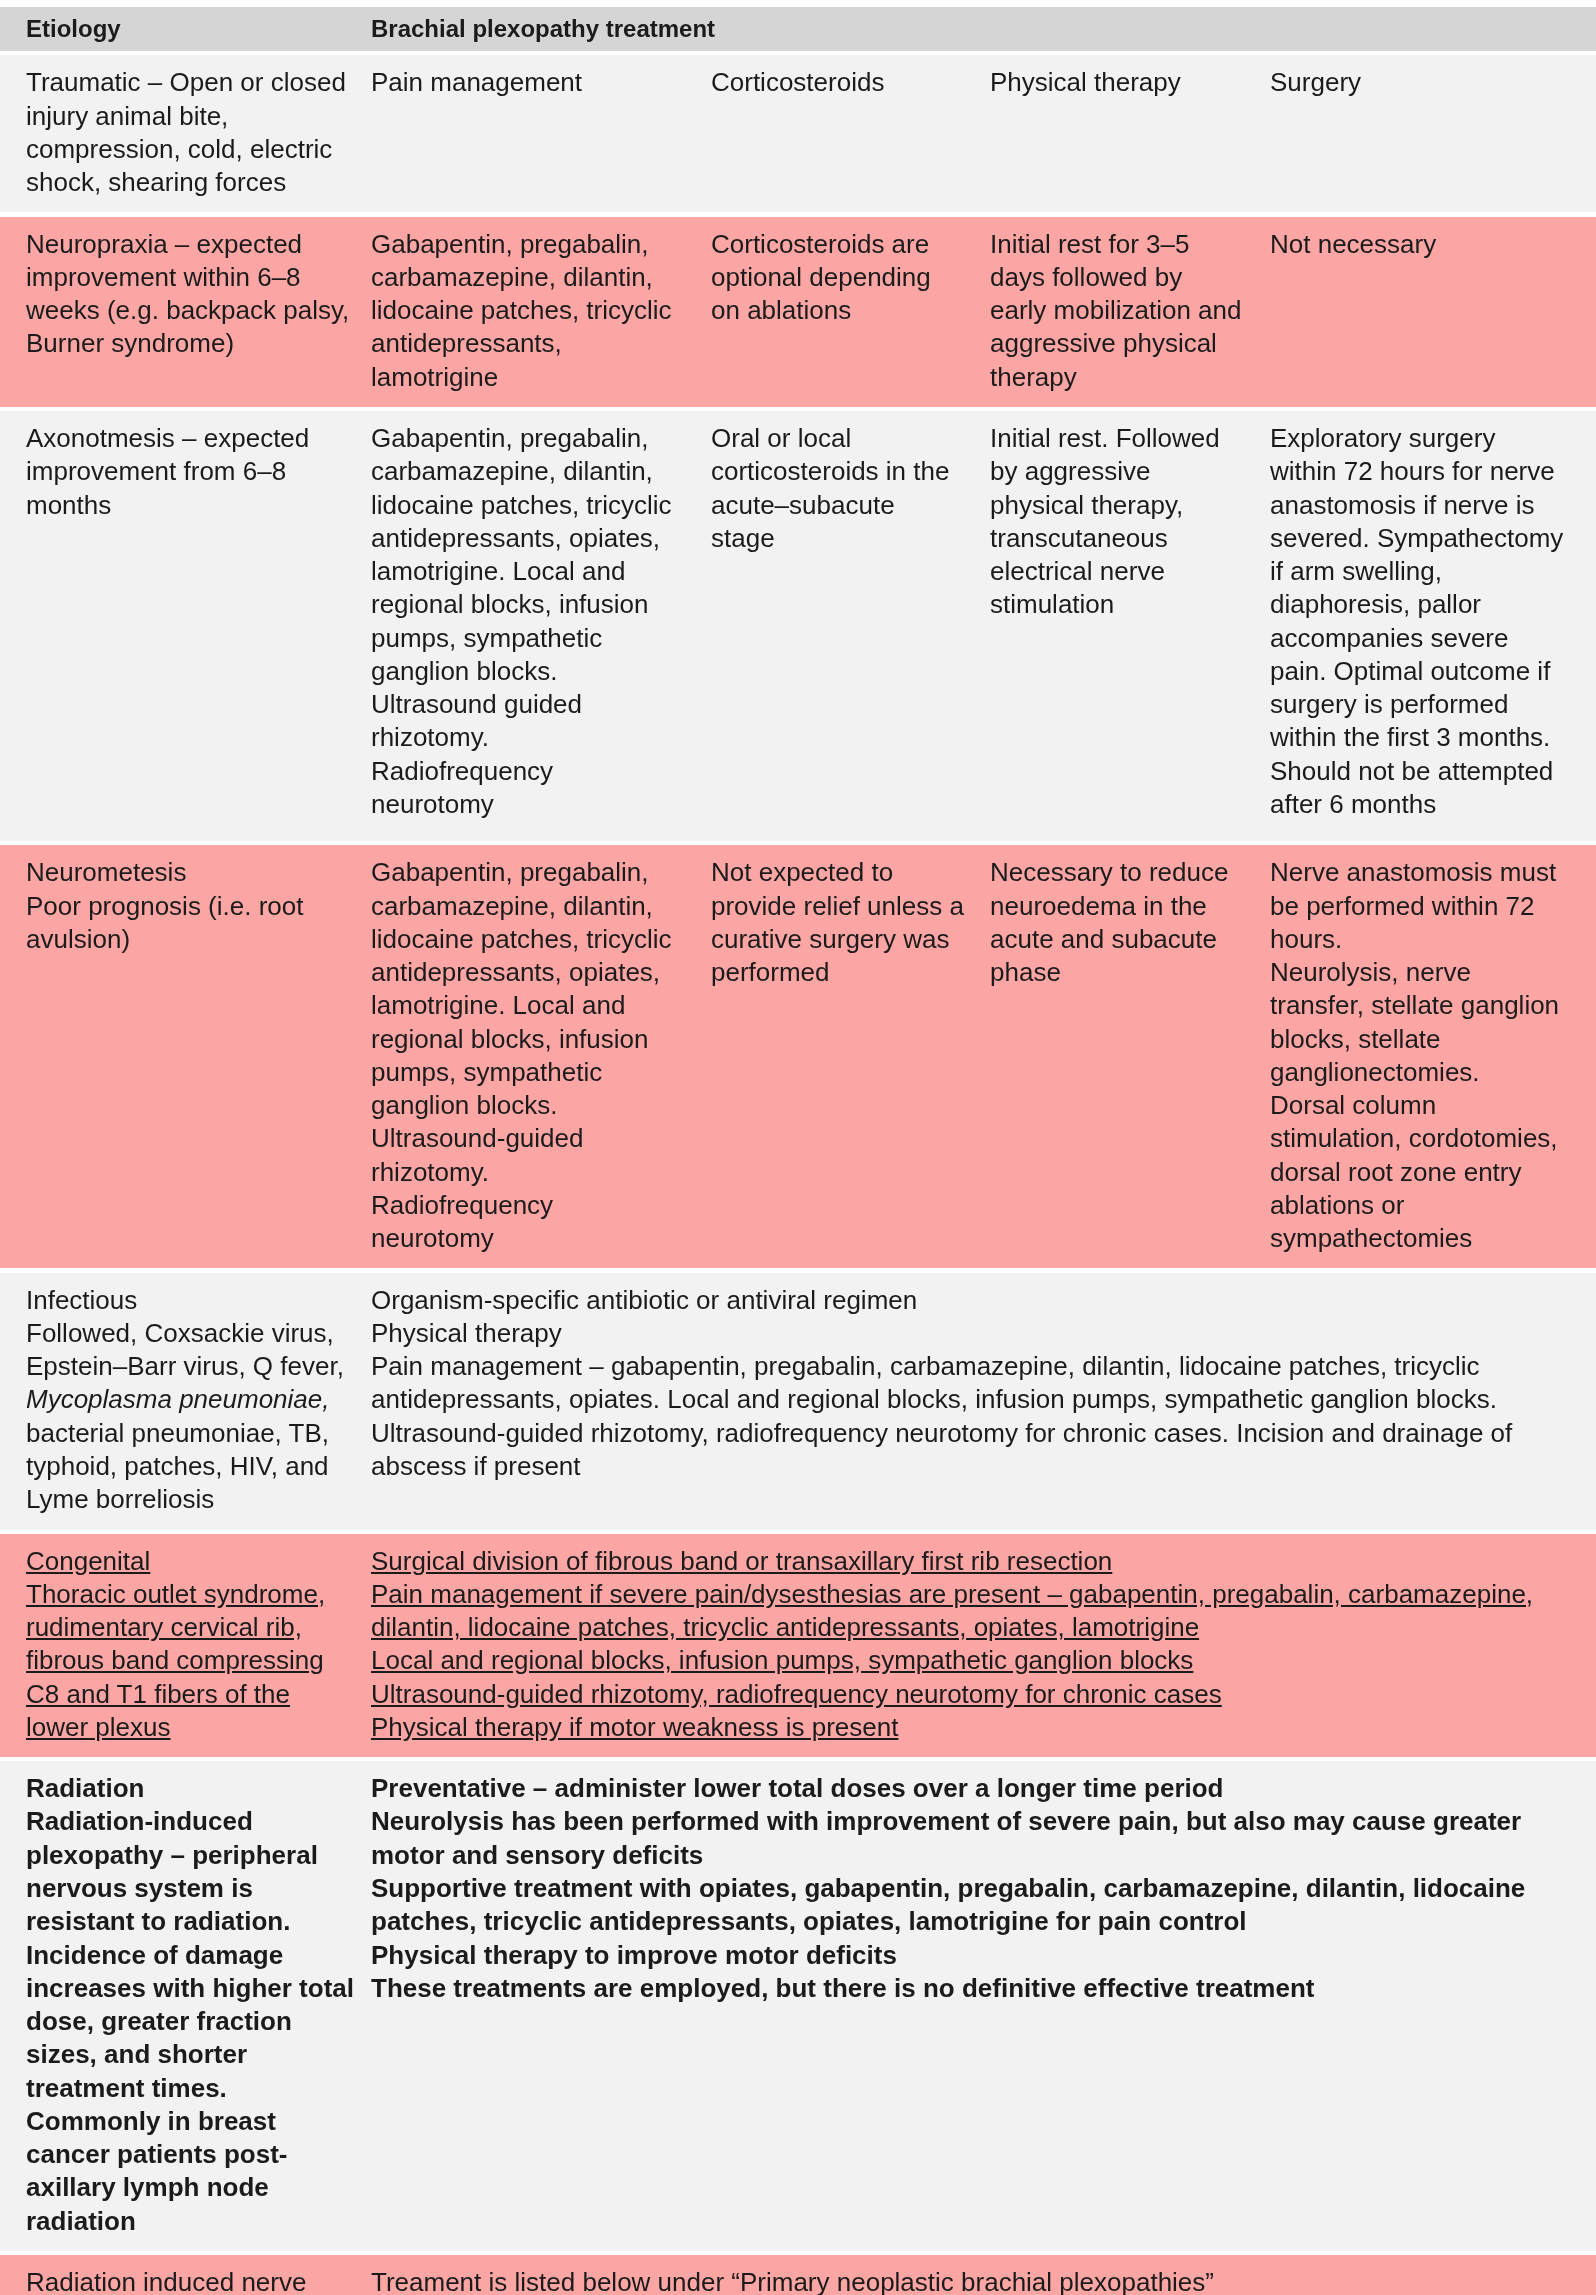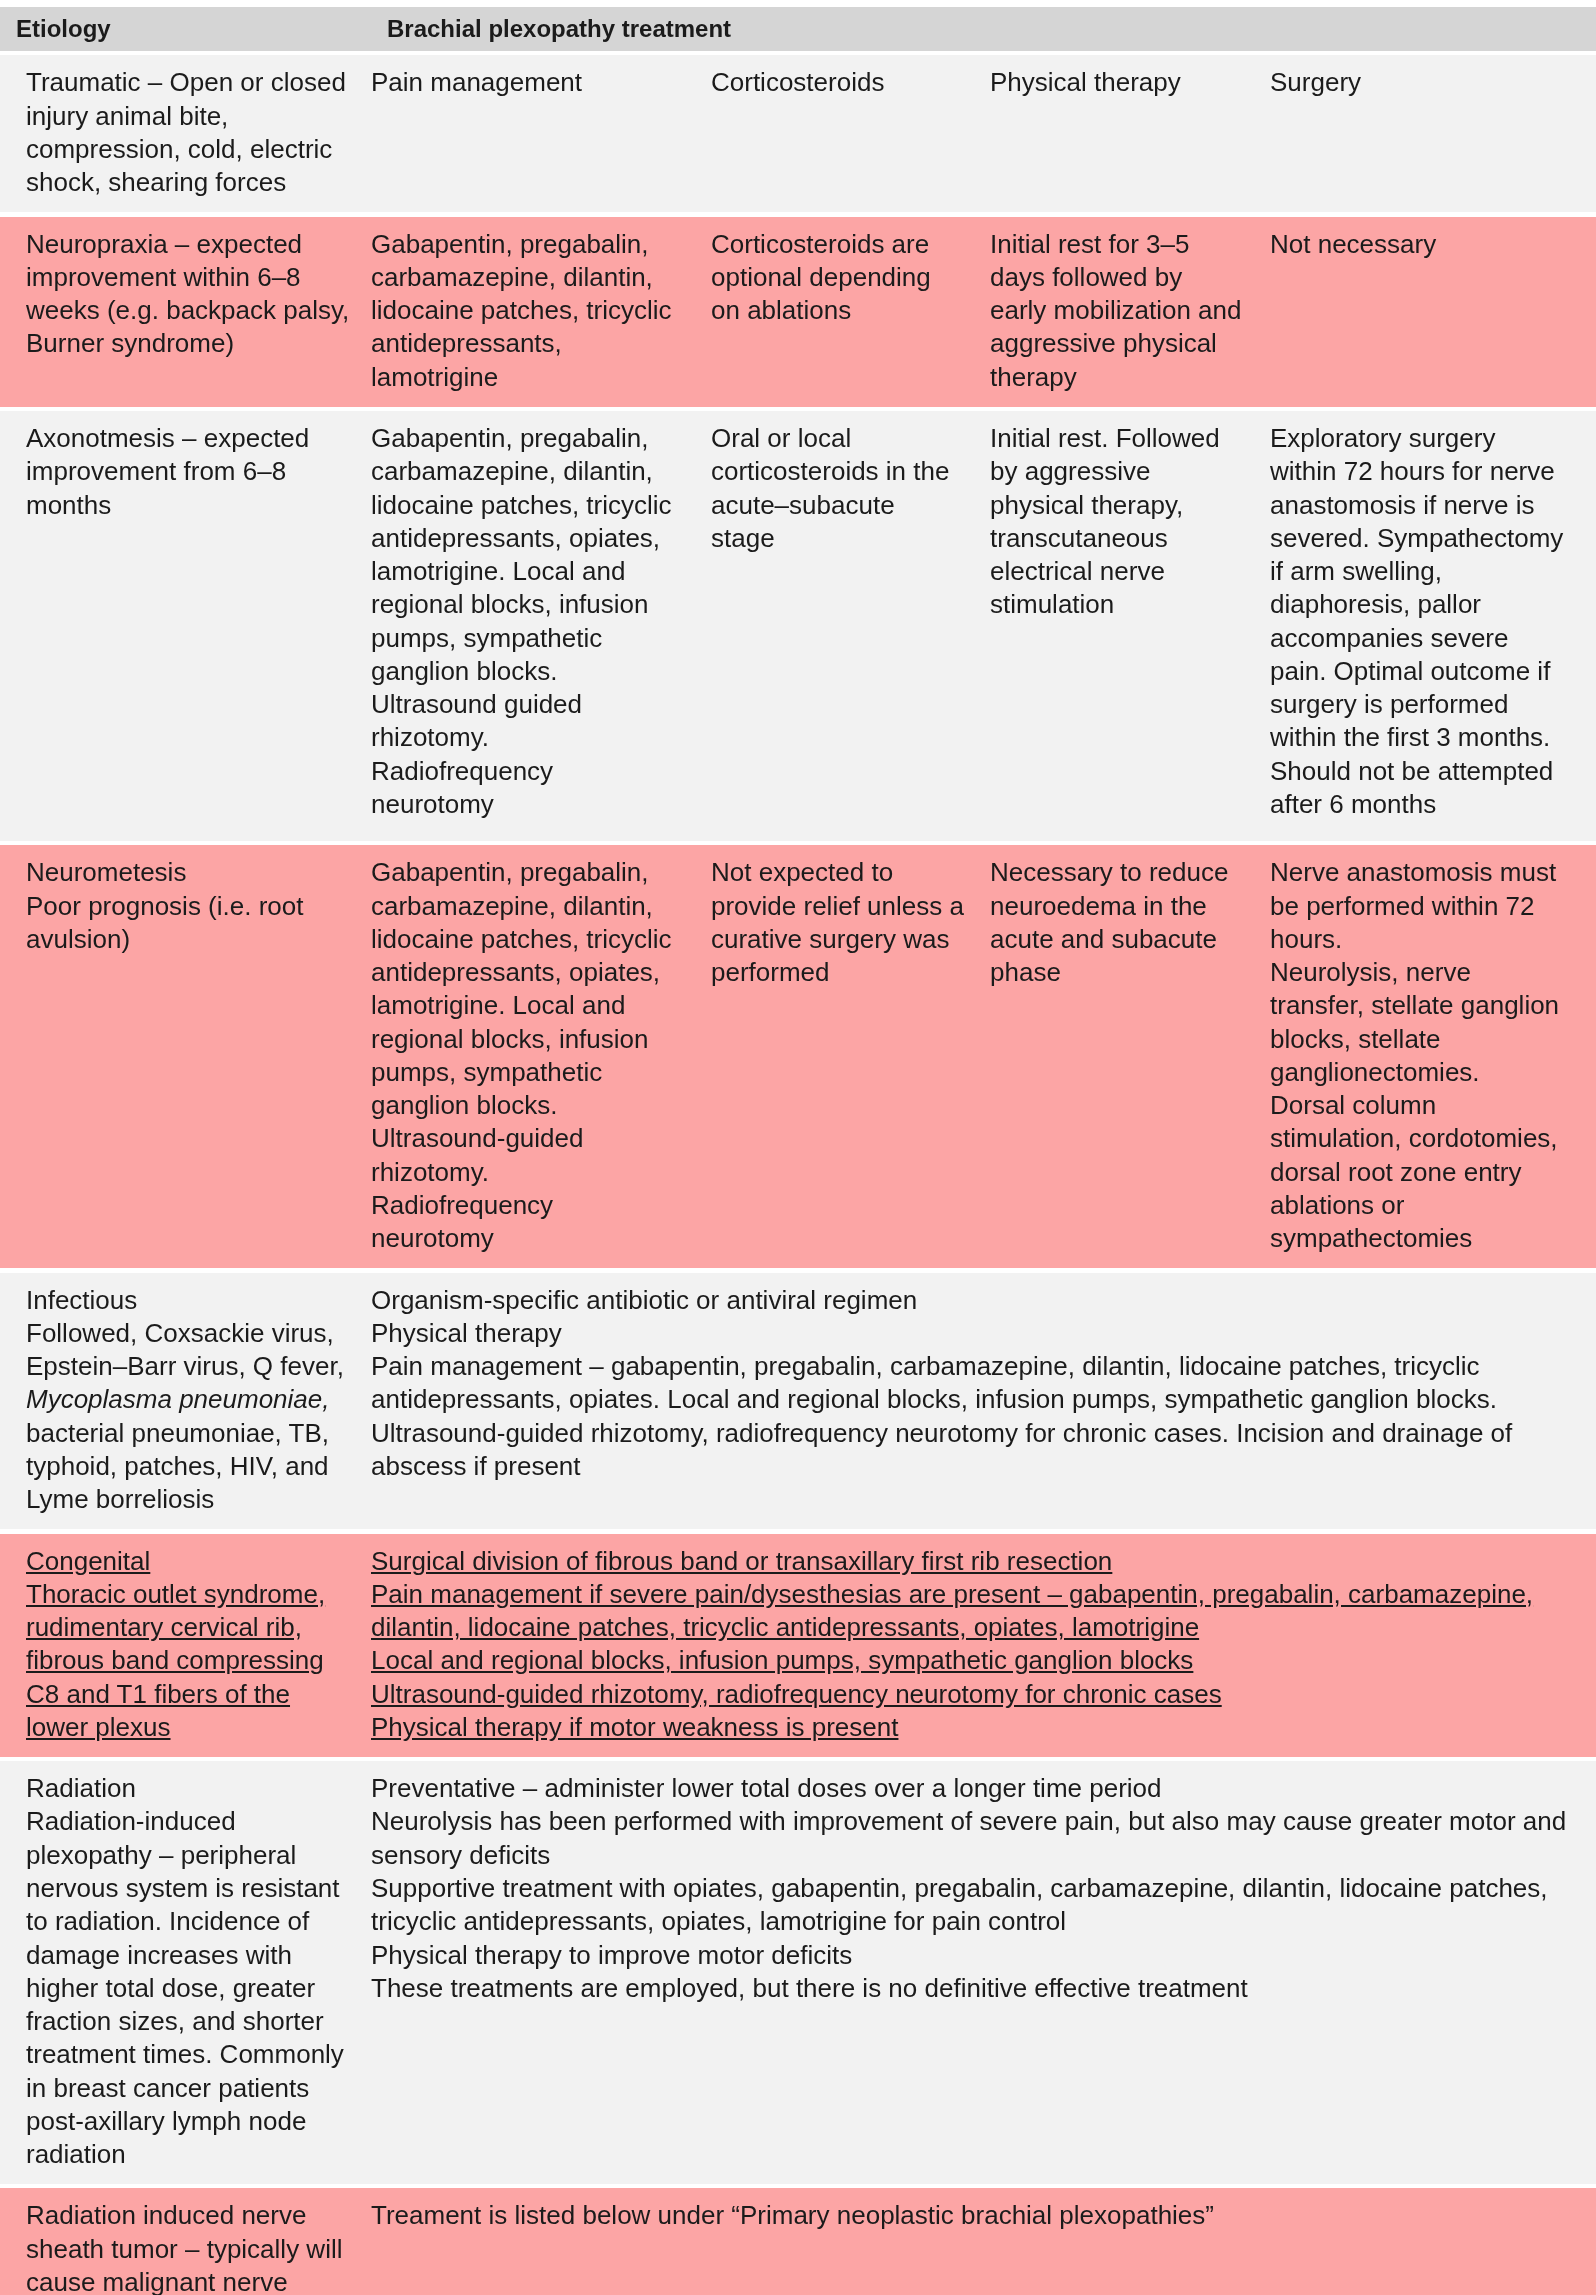--- a/index.html
+++ b/index.html
@@ -30,33 +30,32 @@
   .cell.c5 { padding-right: 28px; }
   .cell.treat { padding-right: 25.5px; }
 
   .header-row { background: #d5d5d5; min-height: 39px; }
   .header-row .cell {
     font-weight: bold;
     font-size: 24px;
     padding-top: 6.8px;
     padding-bottom: 6.8px;
     white-space: normal;
-    padding-left: 16px;
   }
 
   .bg-light { background: #f2f2f2; }
   .bg-dark  { background: #fca5a5; }
 
   .h0 { min-height: 155px; }
   .h1 { min-height: 168px; }
   .h2 { min-height: 430px; }
   .h3 { min-height: 397px; }
   .h4 { min-height: 236px; }
   .h5 { min-height: 202px; text-decoration: underline; }
-  .h6 { min-height: 401px; }
+  .h6 { min-height: 401px; font-weight: bold; }
   .h7 { min-height: 202px; }
 
   .italic { font-style: italic; }
 
   .strip {
     display: grid;
     grid-template-columns: 371px 1fr;
     height: 20.4px;
     margin-bottom: 0;
   }

